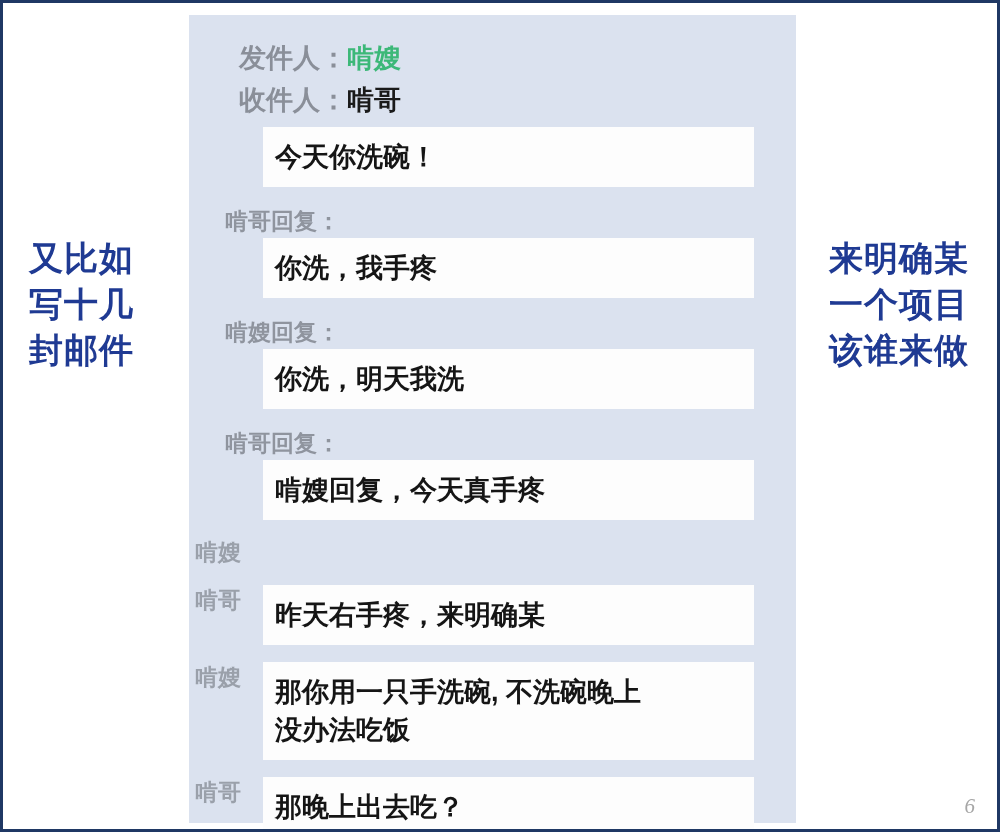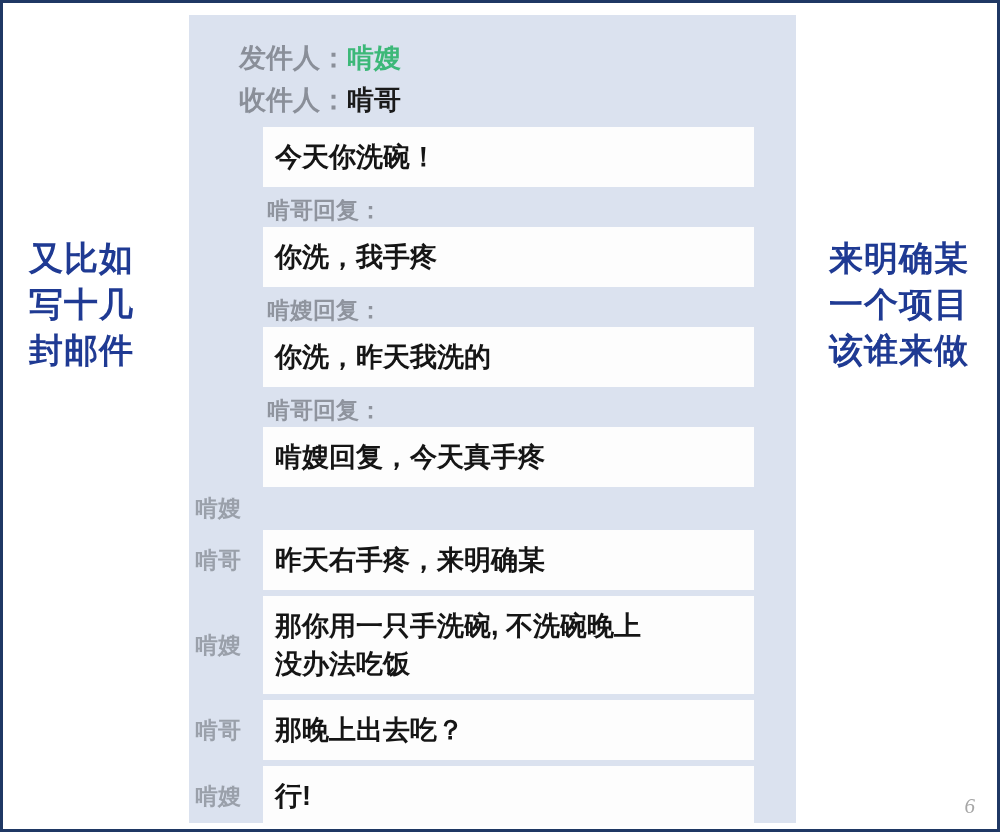--- a/index.html
+++ b/index.html
@@ -74,27 +74,27 @@
 
   
   #conversation {
     margin-top: 6px;
   }
   .reply-label {
     color: #8f949e;
     font-size: 23px;
     font-weight: bold;
     line-height: 34px;
-    padding-left: 78px;
+    padding-left: 36px;
     white-space: pre;
   }
   .msg-row {
     display: flex;
-    align-items: center;
-    margin-bottom: 6px;
+    align-items: flex-start;
+    margin-bottom: 17px;
   }
   .msg-sender {
     width: 74px;
     flex: 0 0 74px;
     text-align: left;
     padding-left: 6px;
     box-sizing: border-box;
     color: #9aa0aa;
     font-size: 23px;
     font-weight: bold;
@@ -153,21 +153,21 @@
           <div class="msg-bubble">今天你洗碗！</div>
         </div>
         <div class="reply-label">啃哥回复：</div>
         <div class="msg-row no-sender">
           <div class="msg-sender"></div>
           <div class="msg-bubble">你洗，我手疼</div>
         </div>
         <div class="reply-label">啃嫂回复：</div>
         <div class="msg-row no-sender">
           <div class="msg-sender"></div>
-          <div class="msg-bubble">你洗，昨天我洗的</div>
+          <div class="msg-bubble">你洗，明天我洗</div>
         </div>
         <div class="reply-label">啃哥回复：</div>
         <div class="msg-row no-sender">
           <div class="msg-sender"></div>
           <div class="msg-bubble">啃嫂回复，今天真手疼</div>
         </div>
         <div class="msg-row">
           <div class="msg-sender">啃嫂</div>
         </div>
         <div class="msg-row">

